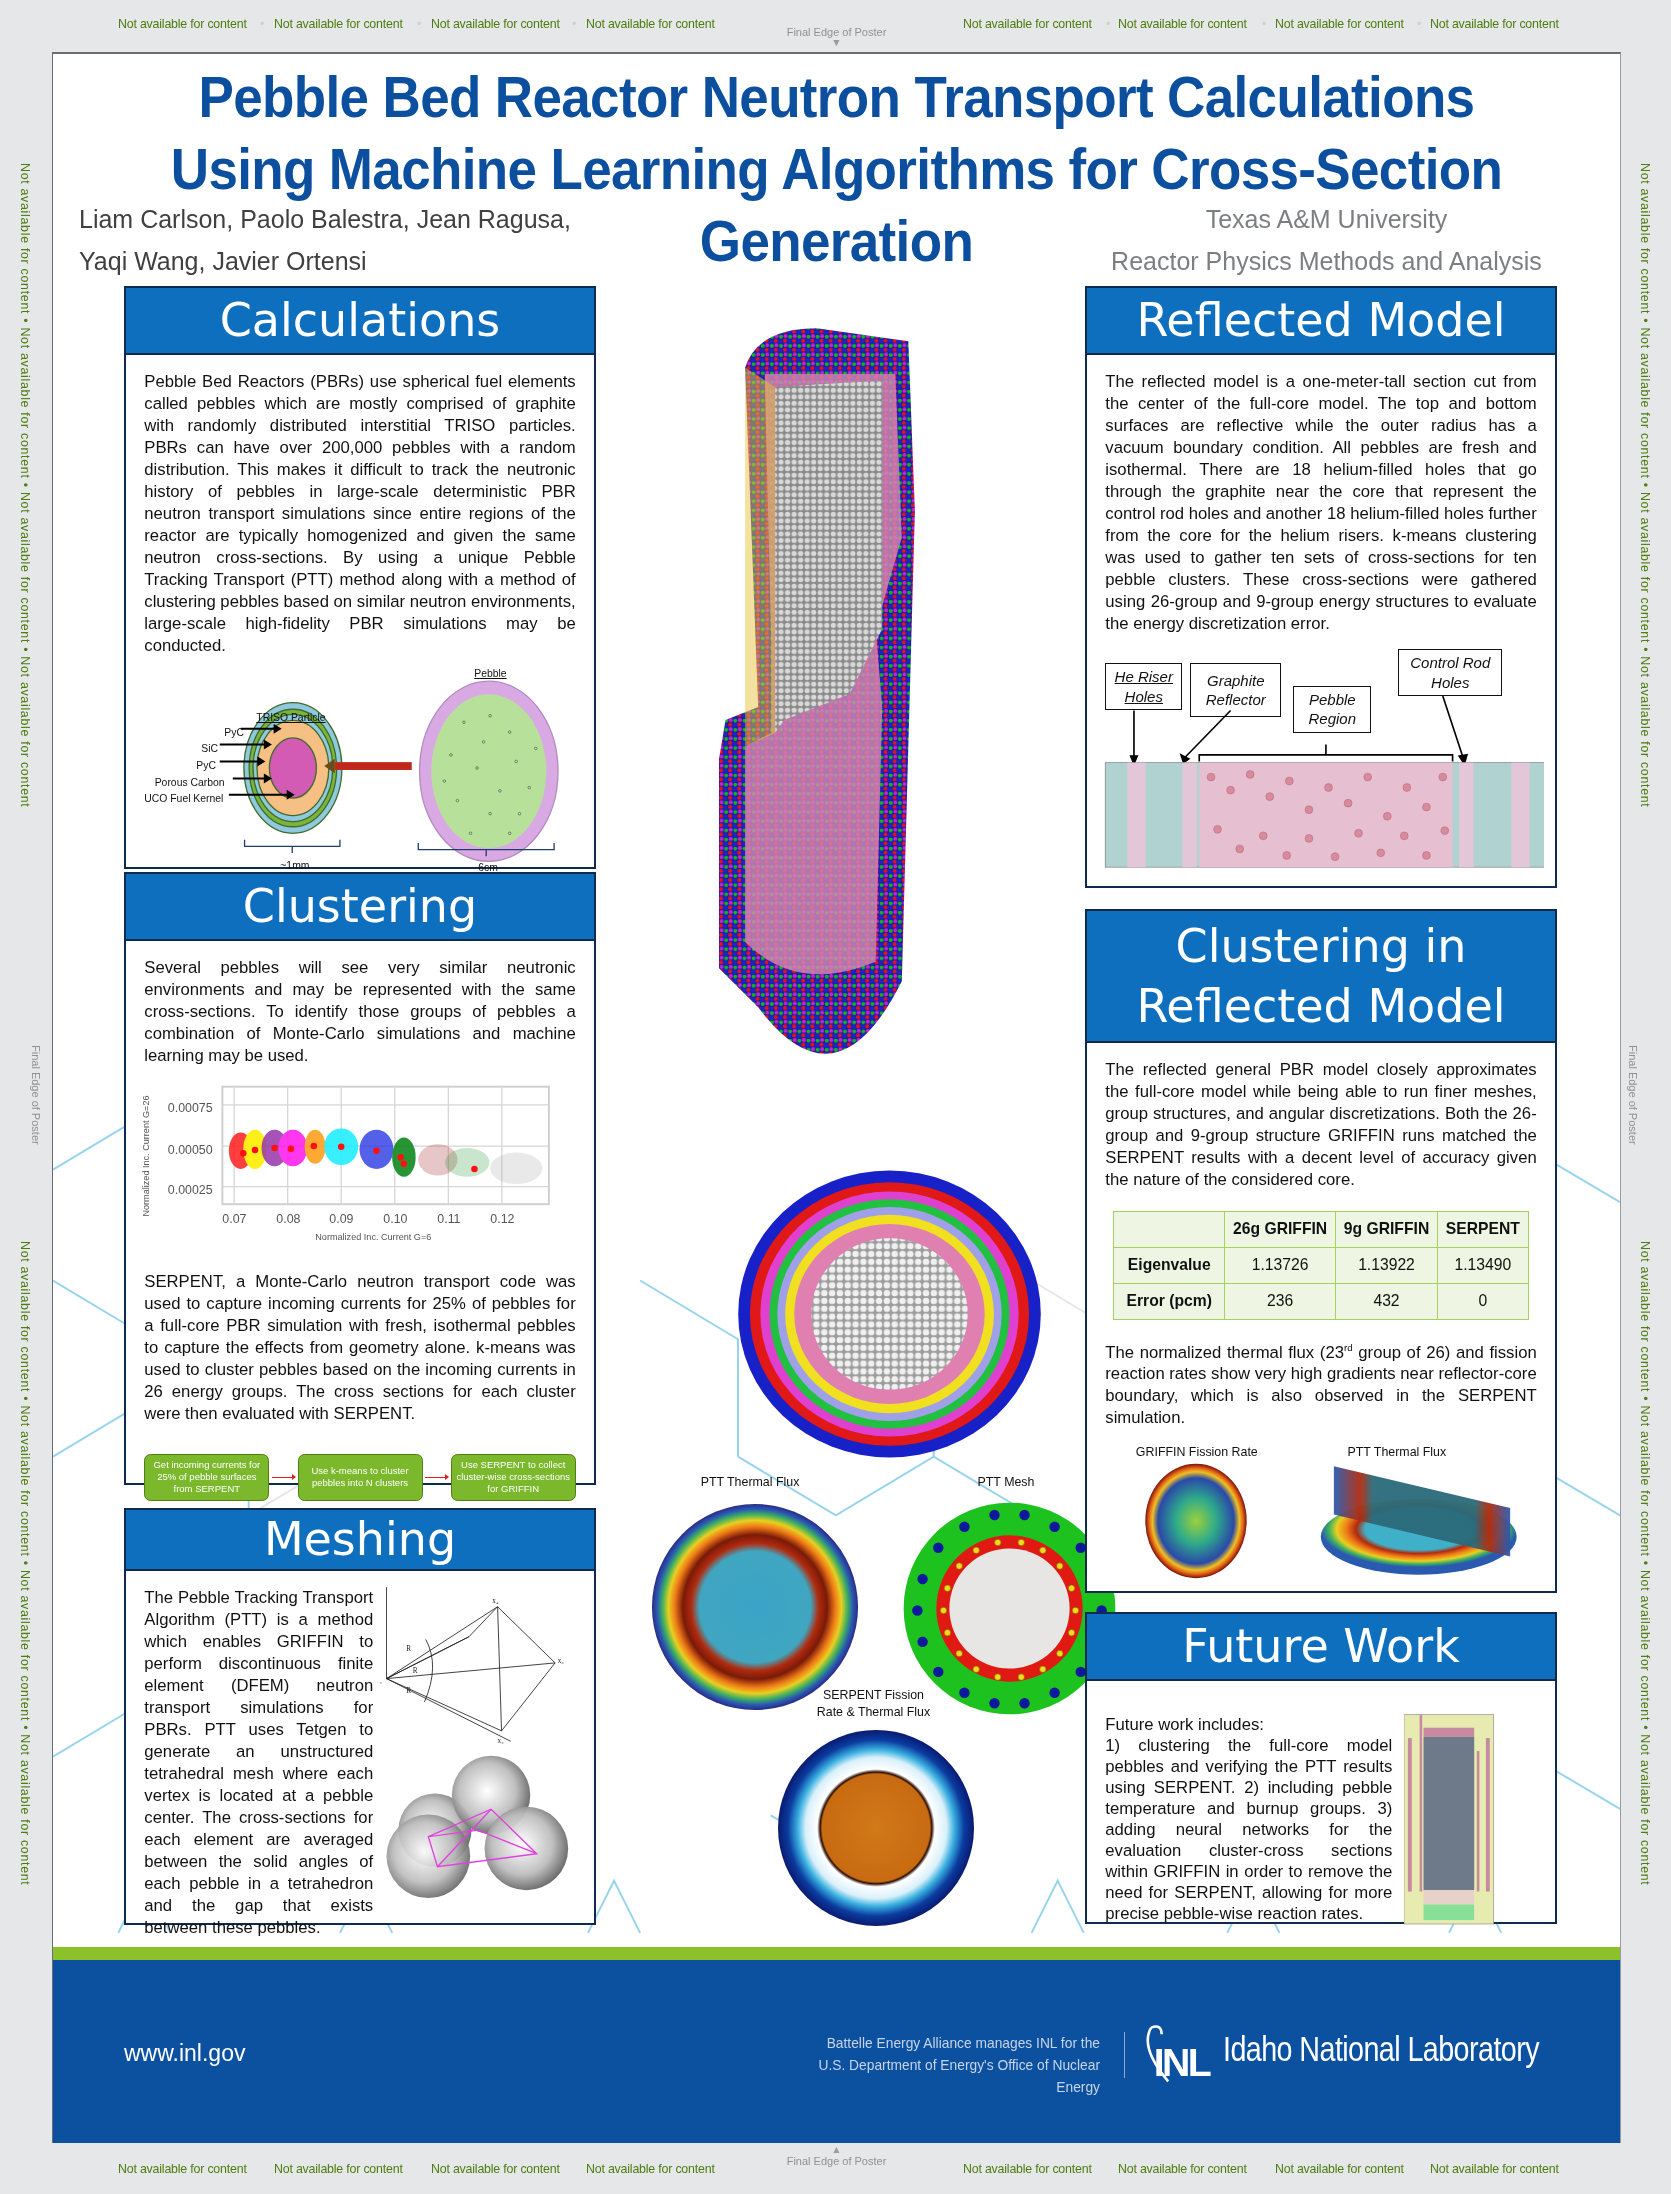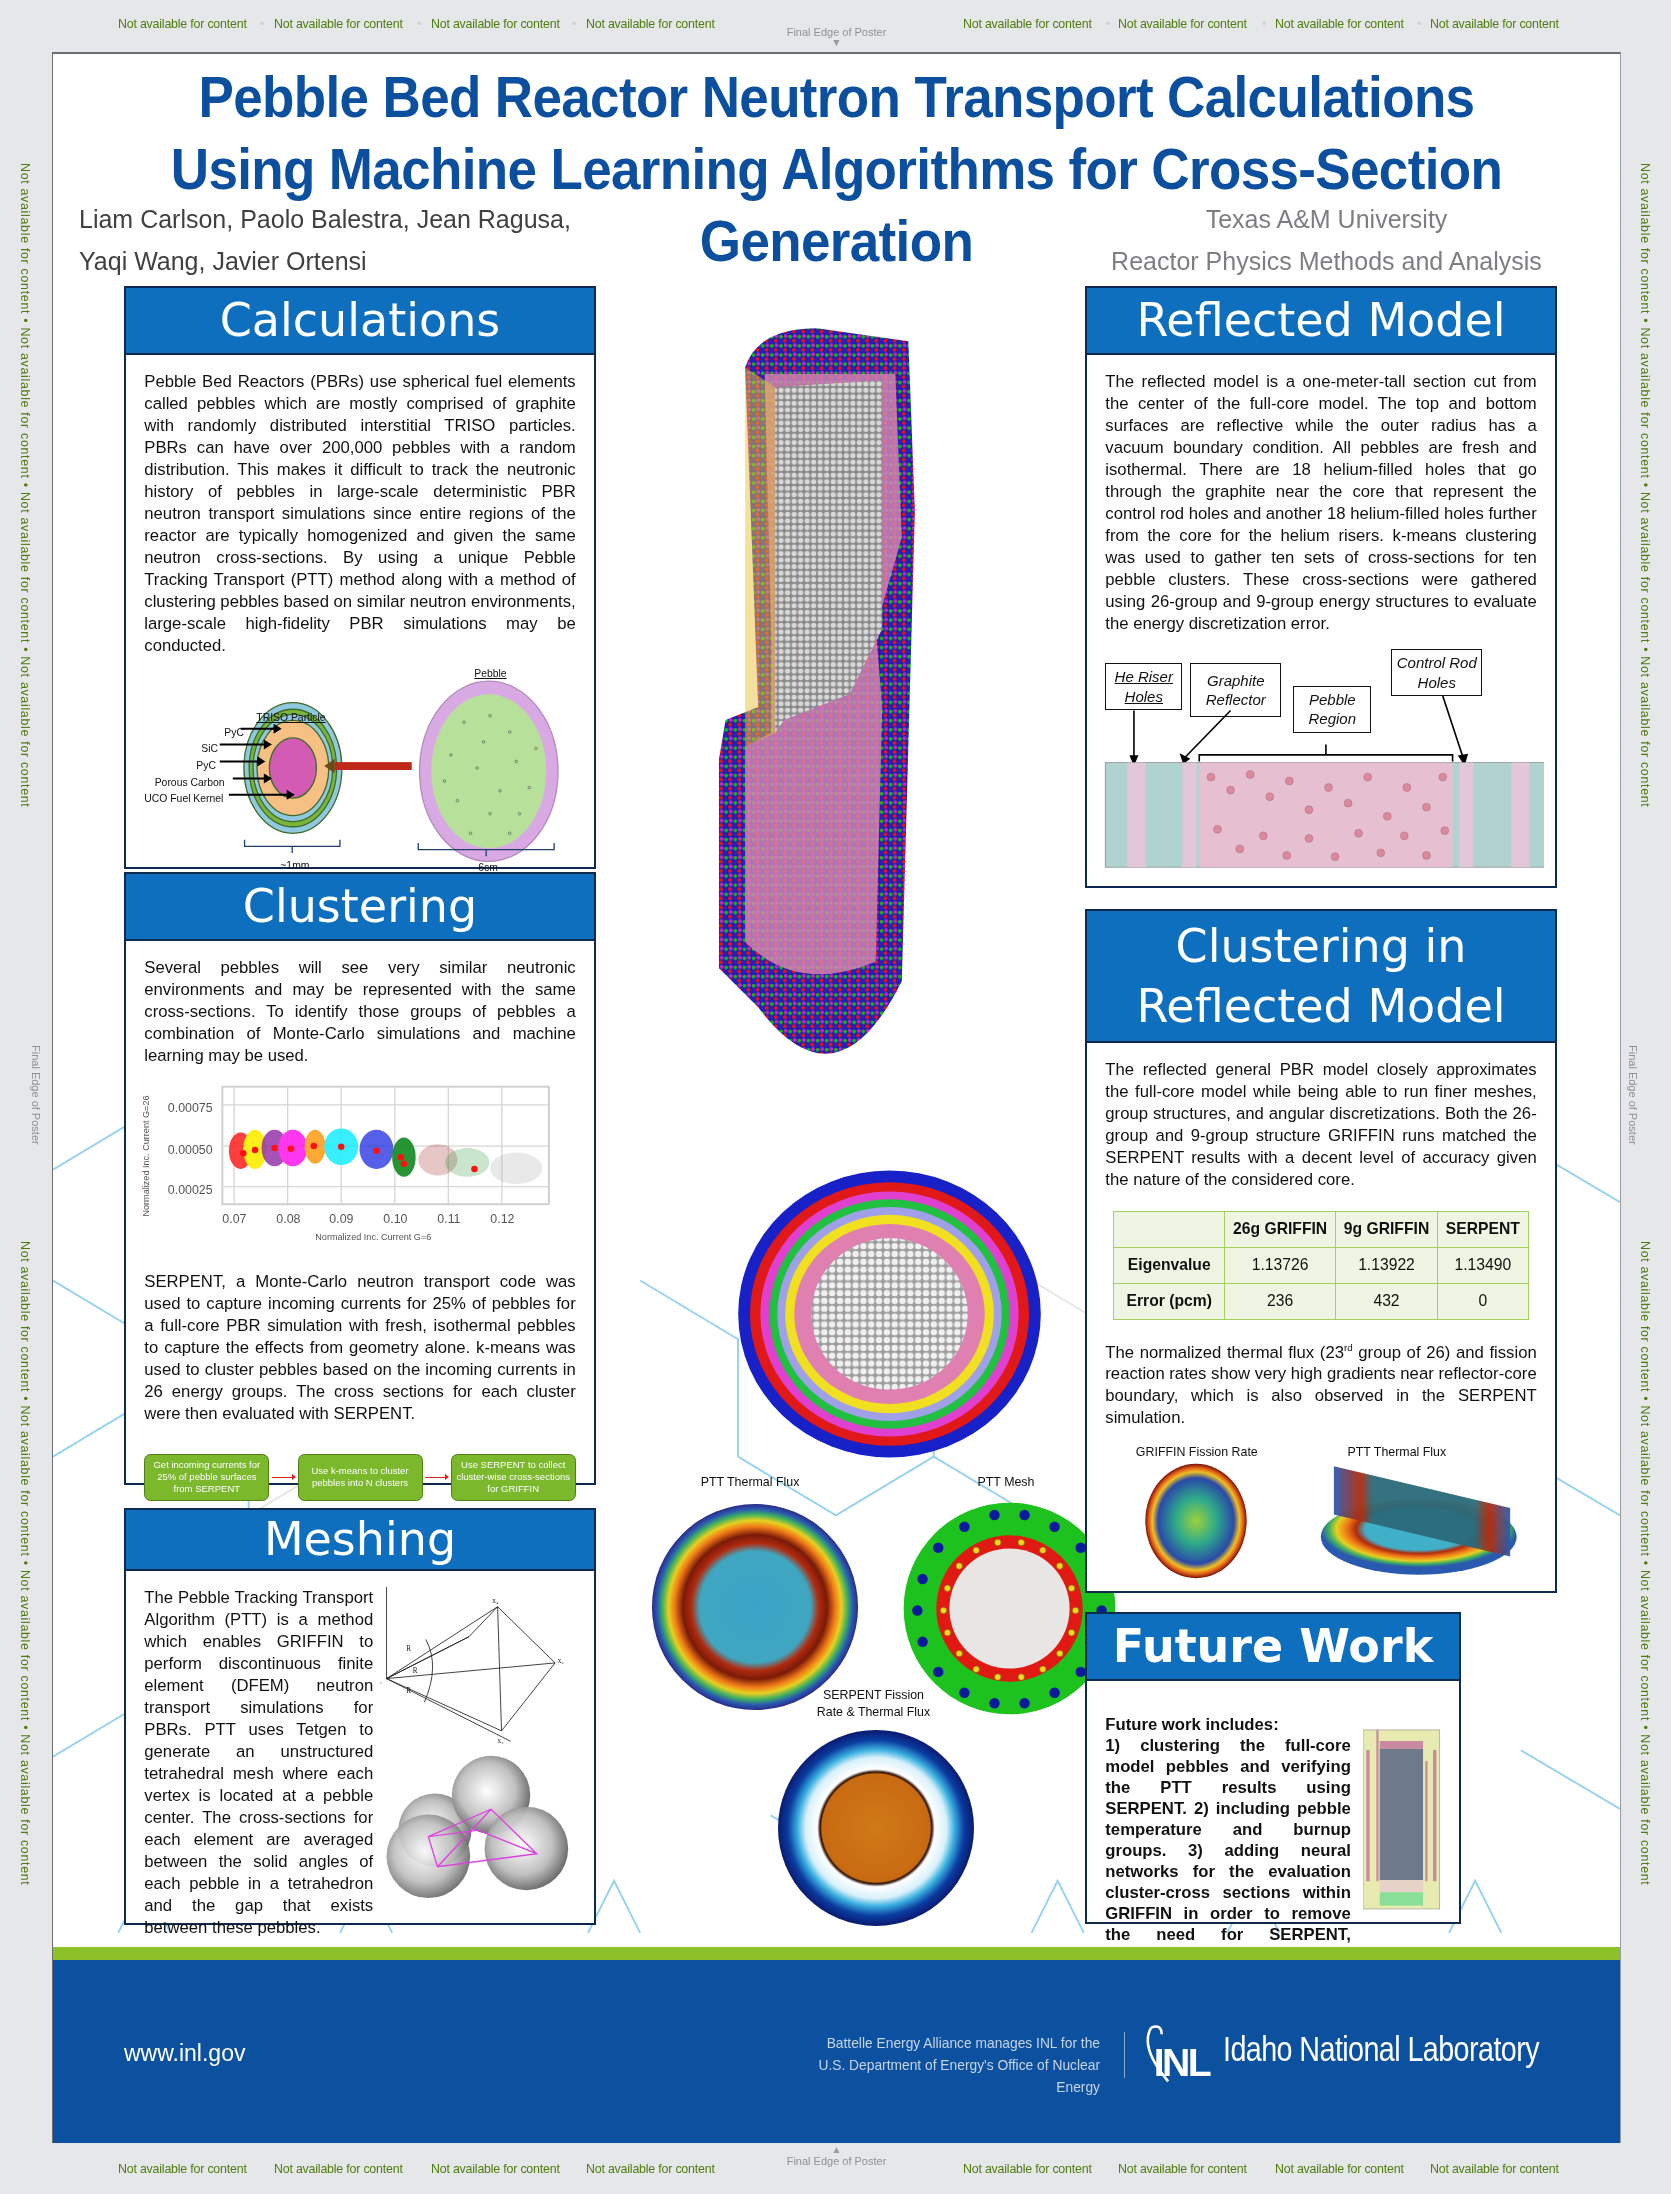--- a/index.html
+++ b/index.html
@@ -450,21 +450,21 @@
   </svg>
 
   <div class="panel" style="left:1032px;top:232px;width:472px;height:602px;">
     <div class="panel-head">Reflected Model</div>
     <div class="panel-body">
       <p style="line-height:22px;">The reflected model is a one-meter-tall section cut from the center of the full-core model. The top and bottom surfaces are reflective while the outer radius has a vacuum boundary condition. All pebbles are fresh and isothermal. There are 18 helium-filled holes that go through the graphite near the core that represent the control rod holes and another 18 helium-filled holes further from the core for the helium risers. k-means clustering was used to gather ten sets of cross-sections for ten pebble clusters. These cross-sections were gathered using 26-group and 9-group energy structures to evaluate the energy discretization error.</p>
       <div style="position:relative;height:222px;margin-top:18.3px;">
         <div class="callout" style="left:0px;top:10.4px;width:77px;height:47px;text-decoration:underline;">He Riser Holes</div>
         <div class="callout" style="left:85px;top:10.4px;width:91px;height:54px;">Graphite Reflector</div>
         <div class="callout" style="left:188px;top:33px;width:78px;height:47px;">Pebble Region</div>
-        <div class="callout" style="left:286px;top:-3.9px;width:91px;height:47px;">Control Rod Holes</div>
+        <div class="callout" style="left:293px;top:-3.9px;width:104px;height:47px;">Control Rod Holes</div>
         <svg style="position:absolute;left:-5.2px;top:0;" width="444" height="222" viewBox="0 0 680 340">
           <g stroke="#000" stroke-width="2.5" fill="#000">
             <line x1="52" y1="88" x2="52" y2="160"></line>
               <polygon points="47,158 52,170 57,158"></polygon>
             <line x1="200" y1="88" x2="130" y2="160"></line>
               <polygon points="124,156 128,168 136,162"></polygon>
             <line x1="525" y1="66" x2="556" y2="160"></line>
               <polygon points="550,158 558,170 562,156"></polygon>
             <path d="M152 166 L152 156 L540 156 L540 166 M346 156 L346 140" fill="none"></path>
           </g>
@@ -571,21 +571,21 @@
                 <stop offset="100%" stop-color="#2a5ab0"></stop>
             </linearGradient>
           </defs>
           <ellipse cx="160" cy="110" rx="150" ry="58" fill="url(#pdisk)"></ellipse>
           <polygon points="30,2 300,66 300,140 30,76" fill="url(#pwall)" opacity="0.95"></polygon>
         </svg>
       </div>
     </div>
   </div>
 
-  <div class="panel" style="left:1032px;top:1558px;width:376px;height:312px;font-weight:bold;">
+  <div class="panel" style="left:1032px;top:1558px;width:472px;height:312px;">
     <div class="panel-head" style="line-height:65px;">Future Work</div>
     <div class="panel-body" style="display:flex;gap:12px;padding-top:33px;">
       <div style="width:287px;text-align:justify;line-height:21px;">
         <div>Future work includes:</div>
         <div>1) clustering the full-core model pebbles and verifying the PTT results using SERPENT. 2) including pebble temperature and burnup groups. 3) adding neural networks for the evaluation cluster-cross sections within GRIFFIN in order to remove the need for SERPENT, allowing for more precise pebble-wise reaction rates.</div>
       </div>
       <svg width="91" height="212" viewBox="0 0 140 324">
         <rect x="0" y="0" width="138" height="322" fill="#e8ebb0" stroke="#888"></rect>
         <rect x="6" y="36" width="6" height="236" fill="#c88aa0"></rect>
         <rect x="126" y="36" width="6" height="236" fill="#c88aa0"></rect>

